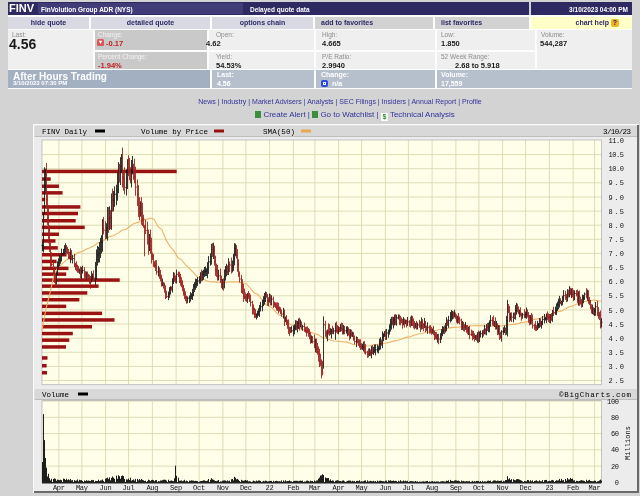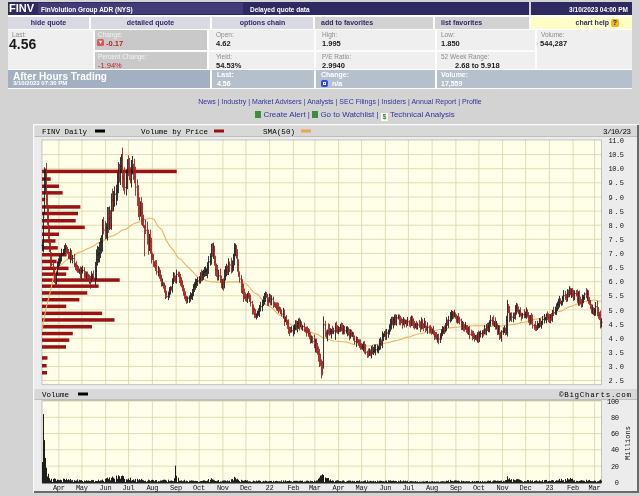--- a/index.html
+++ b/index.html
@@ -41,27 +41,27 @@
 <div class="cell" style="left:316px;top:52px;width:119px;height:17px"></div>
 <div class="cell" style="left:437px;top:30px;width:98px;height:20px"></div>
 <div class="cell" style="left:437px;top:52px;width:98px;height:17px"></div>
 <div class="cell" style="left:537px;top:30px;width:95px;height:39px"></div>
 <div class="abs lbl" style="left:12px;top:31px">Last:</div>
 <div class="abs" style="left:9px;top:36px;font-size:14px;font-weight:bold;color:#1a1a1a">4.56</div>
 <div class="abs" style="left:98px;top:31px;font-size:6.5px;color:#f3f3f3">Change:</div>
 <div class="abs" style="left:97px;top:38.5px;width:7px;height:7px;background:#dd5555;border-radius:1.5px;color:#fff;font-size:5.5px;text-align:center;line-height:7px">▼</div>
 <div class="abs" style="left:106px;top:38.5px;font-size:7.5px;font-weight:bold;color:#c22121">-0.17</div>
 <div class="abs" style="left:98px;top:53px;font-size:6.5px;color:#f3f3f3">Percent Change:</div>
-<div class="abs" style="left:98px;top:60.5px;font-size:7.5px;font-weight:normal;color:#c22121">-1.94%</div>
+<div class="abs" style="left:98px;top:60.5px;font-size:7.5px;font-weight:bold;color:#c22121">-1.94%</div>
 <div class="abs lbl" style="left:216px;top:31px">Open:</div>
-<div class="abs val" style="left:216px;top:39px">4.62</div>
+<div class="abs val" style="left:206px;top:39px">4.62</div>
 <div class="abs lbl" style="left:216px;top:53px">Yield:</div>
 <div class="abs val" style="left:216px;top:61px">54.53%</div>
 <div class="abs lbl" style="left:322px;top:31px">High:</div>
-<div class="abs val" style="left:322px;top:39px">1.995</div>
+<div class="abs val" style="left:322px;top:39px">4.665</div>
 <div class="abs lbl" style="left:322px;top:53px">P/E Ratio:</div>
 <div class="abs val" style="left:322px;top:61px">2.9940</div>
 <div class="abs lbl" style="left:441px;top:31px">Low:</div>
 <div class="abs val" style="left:441px;top:39px">1.850</div>
 <div class="abs lbl" style="left:441px;top:53px">52 Week Range:</div>
 <div class="abs val" style="left:455px;top:61px">2.68 to 5.918</div>
 <div class="abs lbl" style="left:541px;top:31px">Volume:</div>
 <div class="abs val" style="left:540px;top:39px">544,287</div>
 
 <div class="abs" style="left:8px;top:70px;width:202px;height:18px;background:#a3b0c2"></div>

